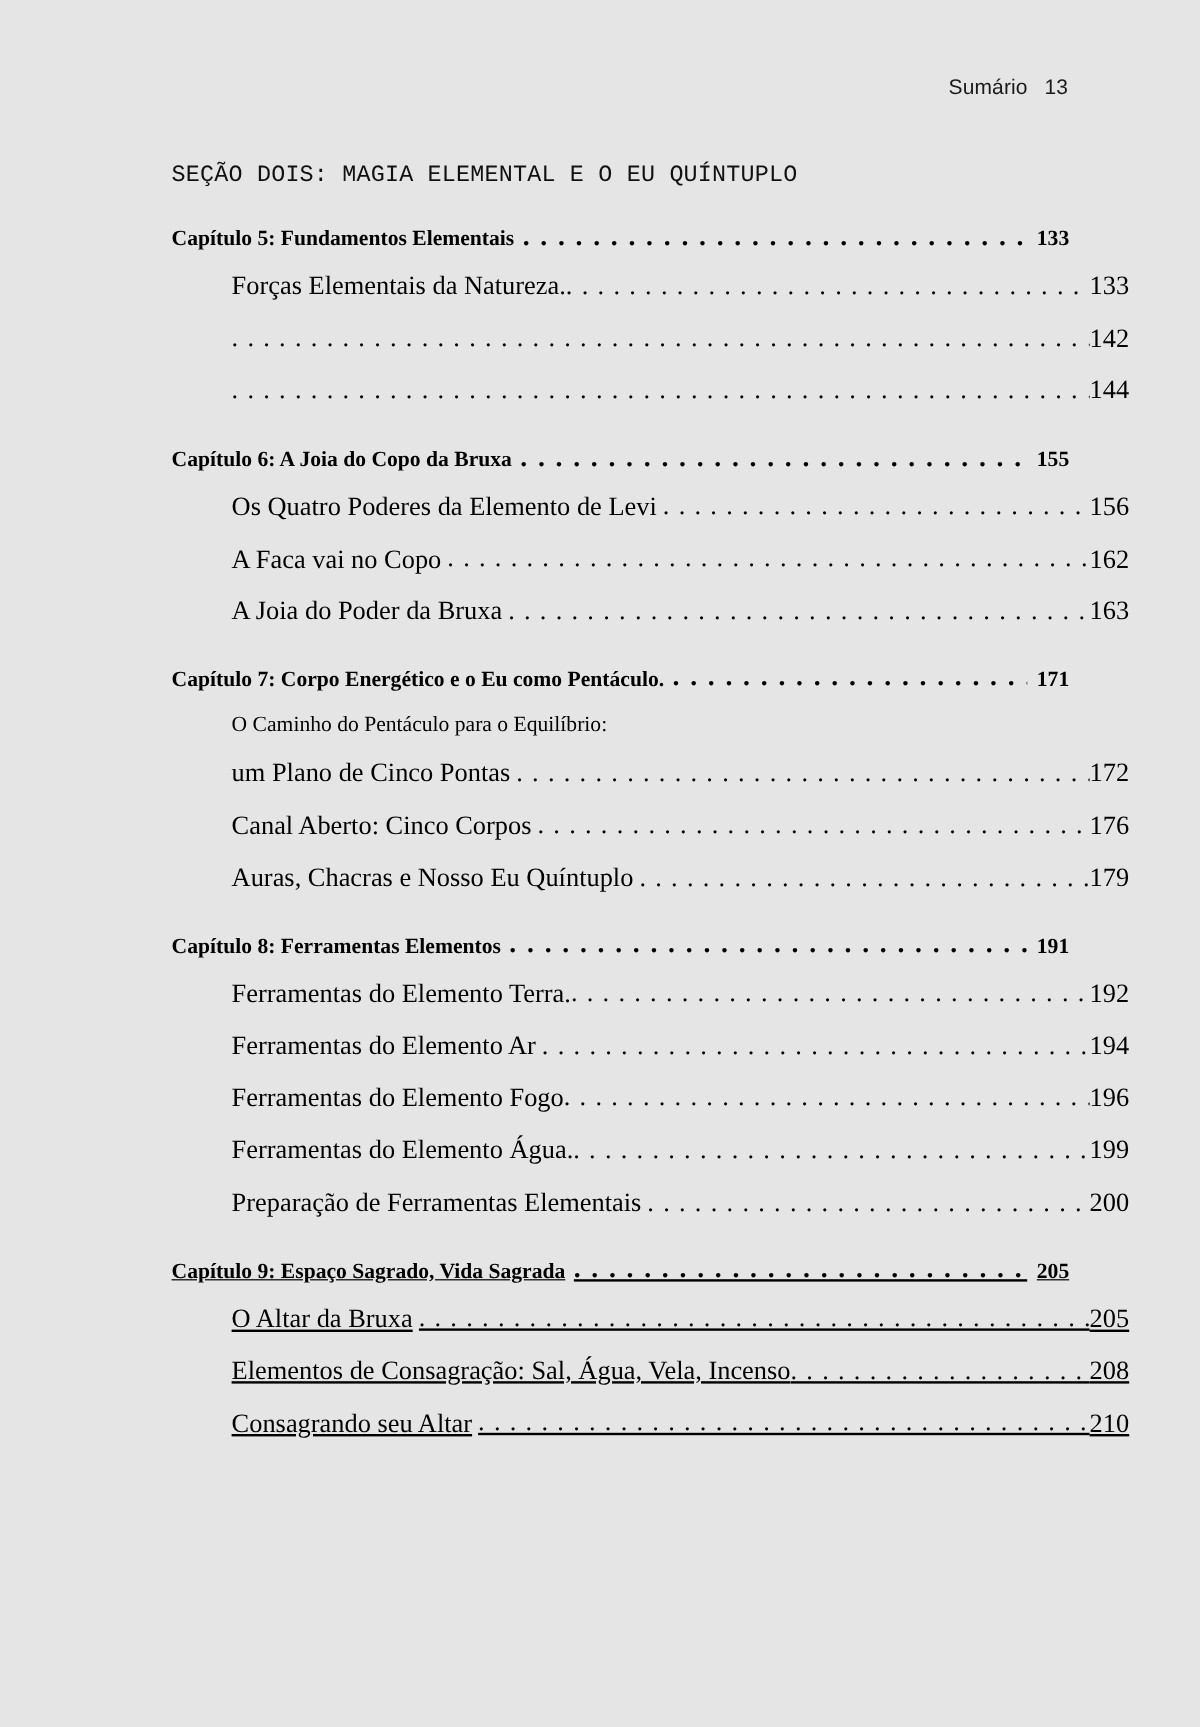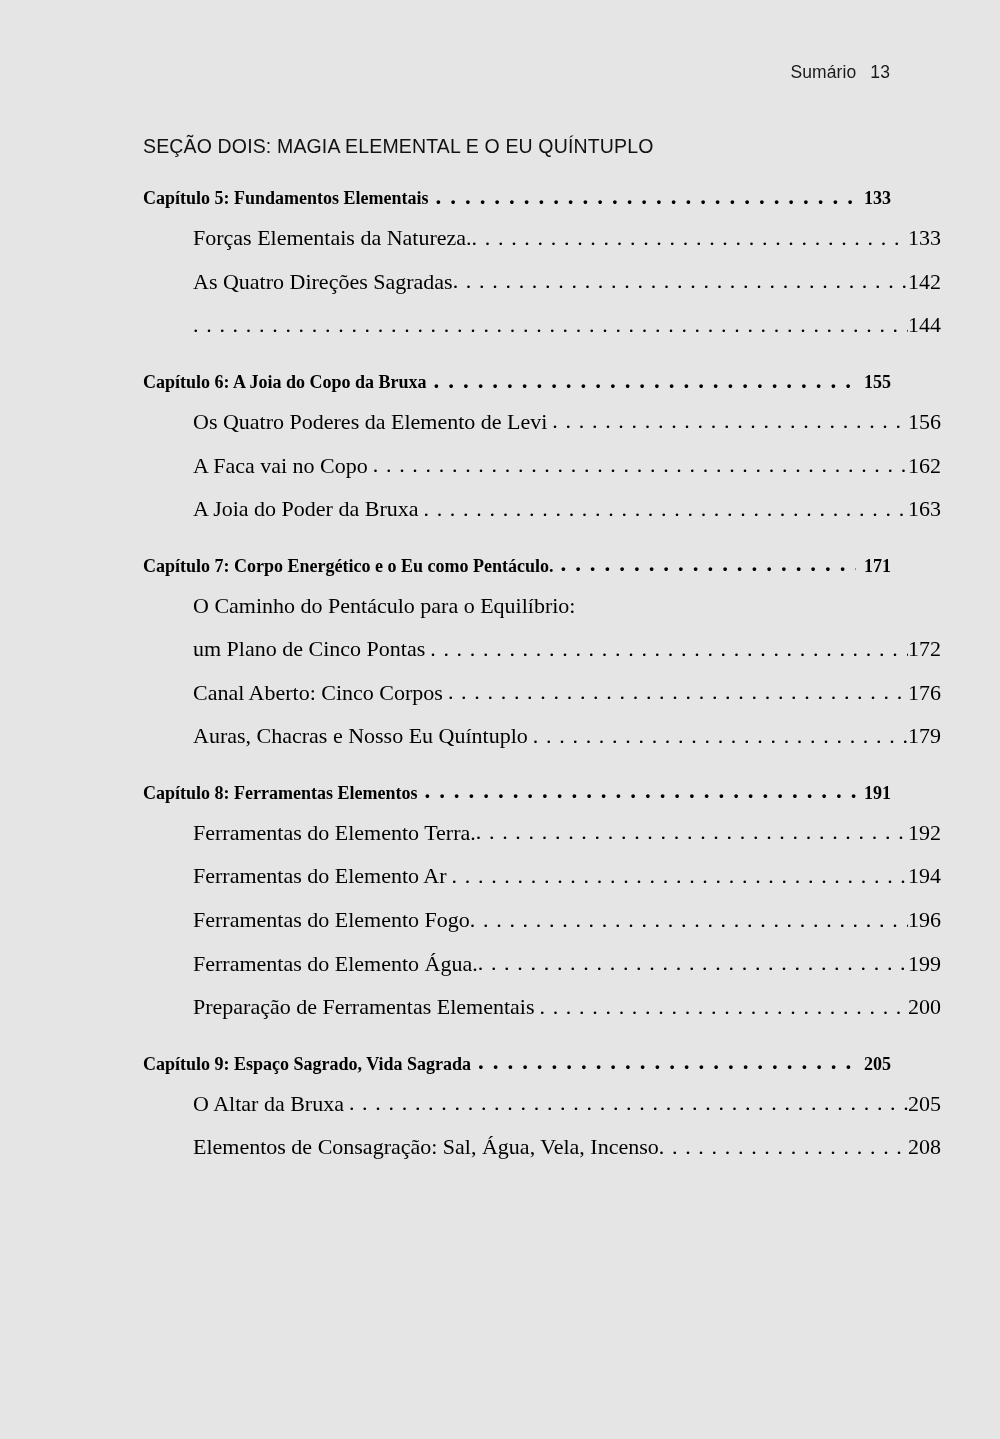--- a/index.html
+++ b/index.html
@@ -36,32 +36,32 @@
 
   
   .toc {
     position: absolute;
     top: 134px;
     left: 143px;
     width: 748px;
   }
 
   .section-title {
-    font-family: Liberation Sans, sans-serif;
+    font-family: Liberation Mono, monospace;
     font-size: 19.5px;
     font-weight: 400;
     color: #111111;
     letter-spacing: 0.15px;
     line-height: 1.25;
     margin: 0 0 24px 0;
     white-space: nowrap;
   }
 
   .chapter-group { margin-bottom: 26px; }
-  .chapter-group:last-child { margin-bottom: 0; }
+  .chapter-group:last-child { margin-bottom: 0; text-decoration: underline; }
 
   
   .row {
     display: flex;
     align-items: baseline;
     width: 100%;
   }
   .row .label {
     white-space: pre;
     flex: 0 0 auto;
@@ -121,21 +121,21 @@
   .sub-row .leader::before {
     letter-spacing: 1.1px;
   }
 
   
   .sub-row.tight .leader { margin-left: 0px; }
   .sub-row.spaced .leader { margin-left: 5px; }
 
   
   .sub-continued-first {
-    font-size: 22px;
+    font-size: 18px;
     font-weight: 400;
     line-height: 1.3;
     padding-left: 50px;
     margin-bottom: 15px;
     white-space: pre;
   }
 </style>
 </head>
 <body>
 
@@ -155,21 +155,20 @@
             <span class="label">Capítulo 5: Fundamentos Elementais</span>
             <span class="leader" aria-hidden="true"></span>
             <span class="pagenum">133</span>
           </div>
           <div class="row sub-row tight">
             <span class="label">Forças Elementais da Natureza.</span>
             <span class="leader" aria-hidden="true"></span>
             <span class="pagenum">133</span>
           </div>
           <div class="row sub-row tight">
-            <span class="label">As Quatro Direções Sagradas</span>
             <span class="leader" aria-hidden="true"></span>
             <span class="pagenum">142</span>
           </div>
           <div class="row sub-row tight">
             <span class="leader" aria-hidden="true"></span>
             <span class="pagenum">144</span>
           </div>
         </div>
         <div class="chapter-group">
           <div class="row chapter-row">
@@ -256,18 +255,23 @@
           </div>
           <div class="row sub-row spaced">
             <span class="label">O Altar da Bruxa</span>
             <span class="leader" aria-hidden="true"></span>
             <span class="pagenum">205</span>
           </div>
           <div class="row sub-row tight">
             <span class="label">Elementos de Consagração: Sal, Água, Vela, Incenso</span>
             <span class="leader" aria-hidden="true"></span>
             <span class="pagenum">208</span>
+          </div>
+          <div class="row sub-row spaced">
+            <span class="label">Consagrando seu Altar</span>
+            <span class="leader" aria-hidden="true"></span>
+            <span class="pagenum">210</span>
           </div>
         </div>
       </div>
 
   </div>
 </div>
 
 </body></html>

